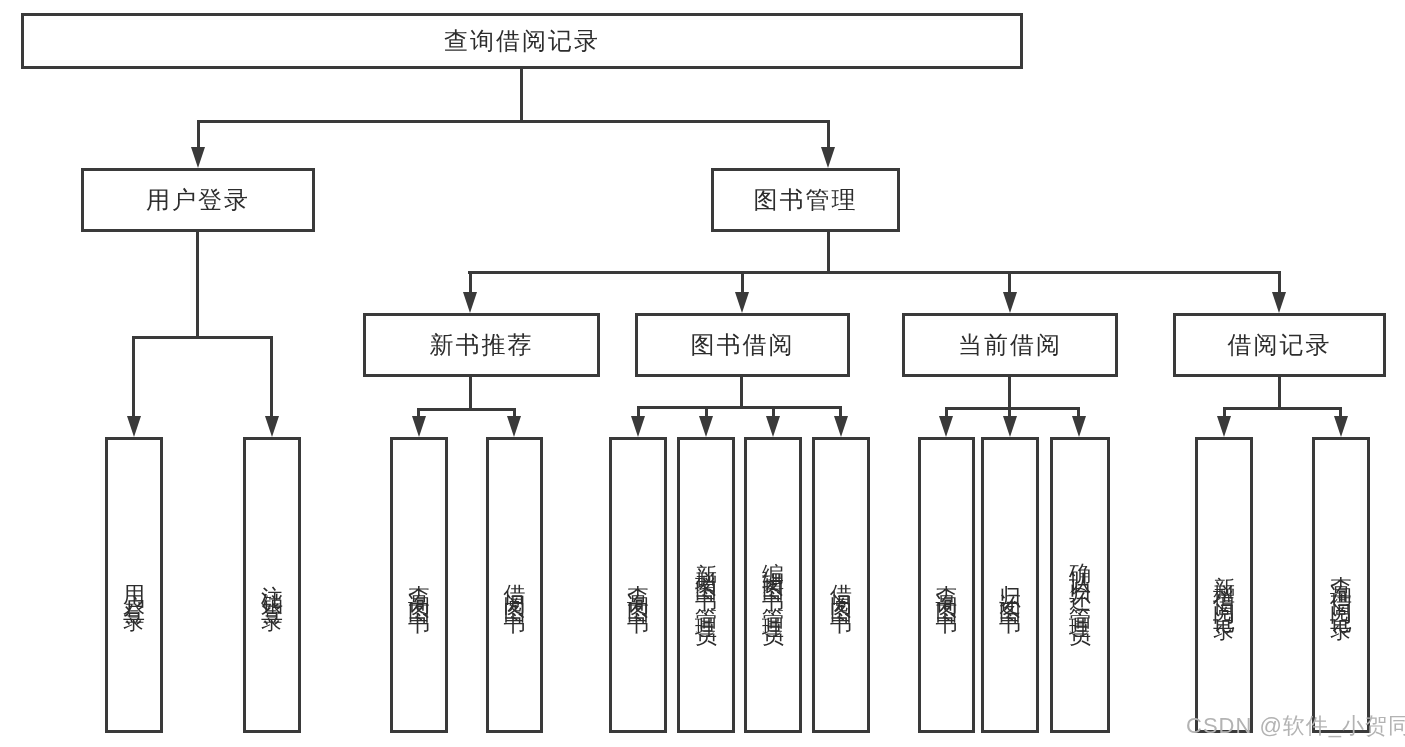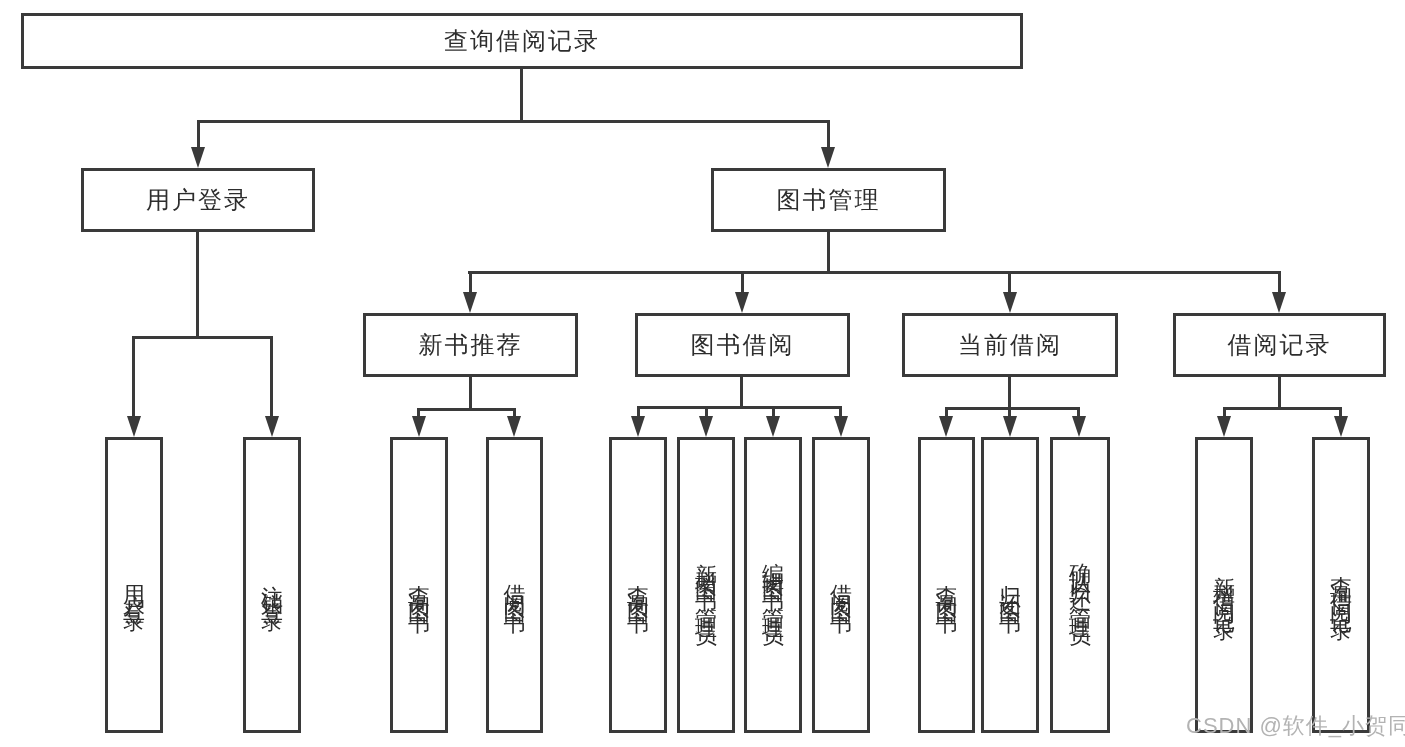--- a/index.html
+++ b/index.html
@@ -29,23 +29,23 @@
   }
 </style>
 </head>
 <body>
 
 <div class="canvas">
 
   <div class="node" style="left:21px;top:13px;width:1002px;height:56px">查询借阅记录</div>
 
   <div class="node" style="left:81px;top:168px;width:234px;height:64px">用户登录</div>
-  <div class="node" style="left:711px;top:168px;width:235px;height:64px">图书管理</div>
+  <div class="node" style="left:711px;top:168px;width:189px;height:64px">图书管理</div>
 
-  <div class="node" style="left:363px;top:313px;width:215px;height:64px">新书推荐</div>
+  <div class="node" style="left:363px;top:313px;width:237px;height:64px">新书推荐</div>
   <div class="node" style="left:635px;top:313px;width:215px;height:64px">图书借阅</div>
   <div class="node" style="left:902px;top:313px;width:216px;height:64px">当前借阅</div>
   <div class="node" style="left:1173px;top:313px;width:213px;height:64px">借阅记录</div>
 
   <div class="node vert" style="left:105px;top:437px;width:58px;height:296px">用户登录</div>
   <div class="node vert" style="left:243px;top:437px;width:58px;height:296px">注销登录</div>
 
   <div class="node vert" style="left:390px;top:437px;width:58px;height:296px">查询图书</div>
   <div class="node vert" style="left:486px;top:437px;width:57px;height:296px">借阅图书</div>
 

